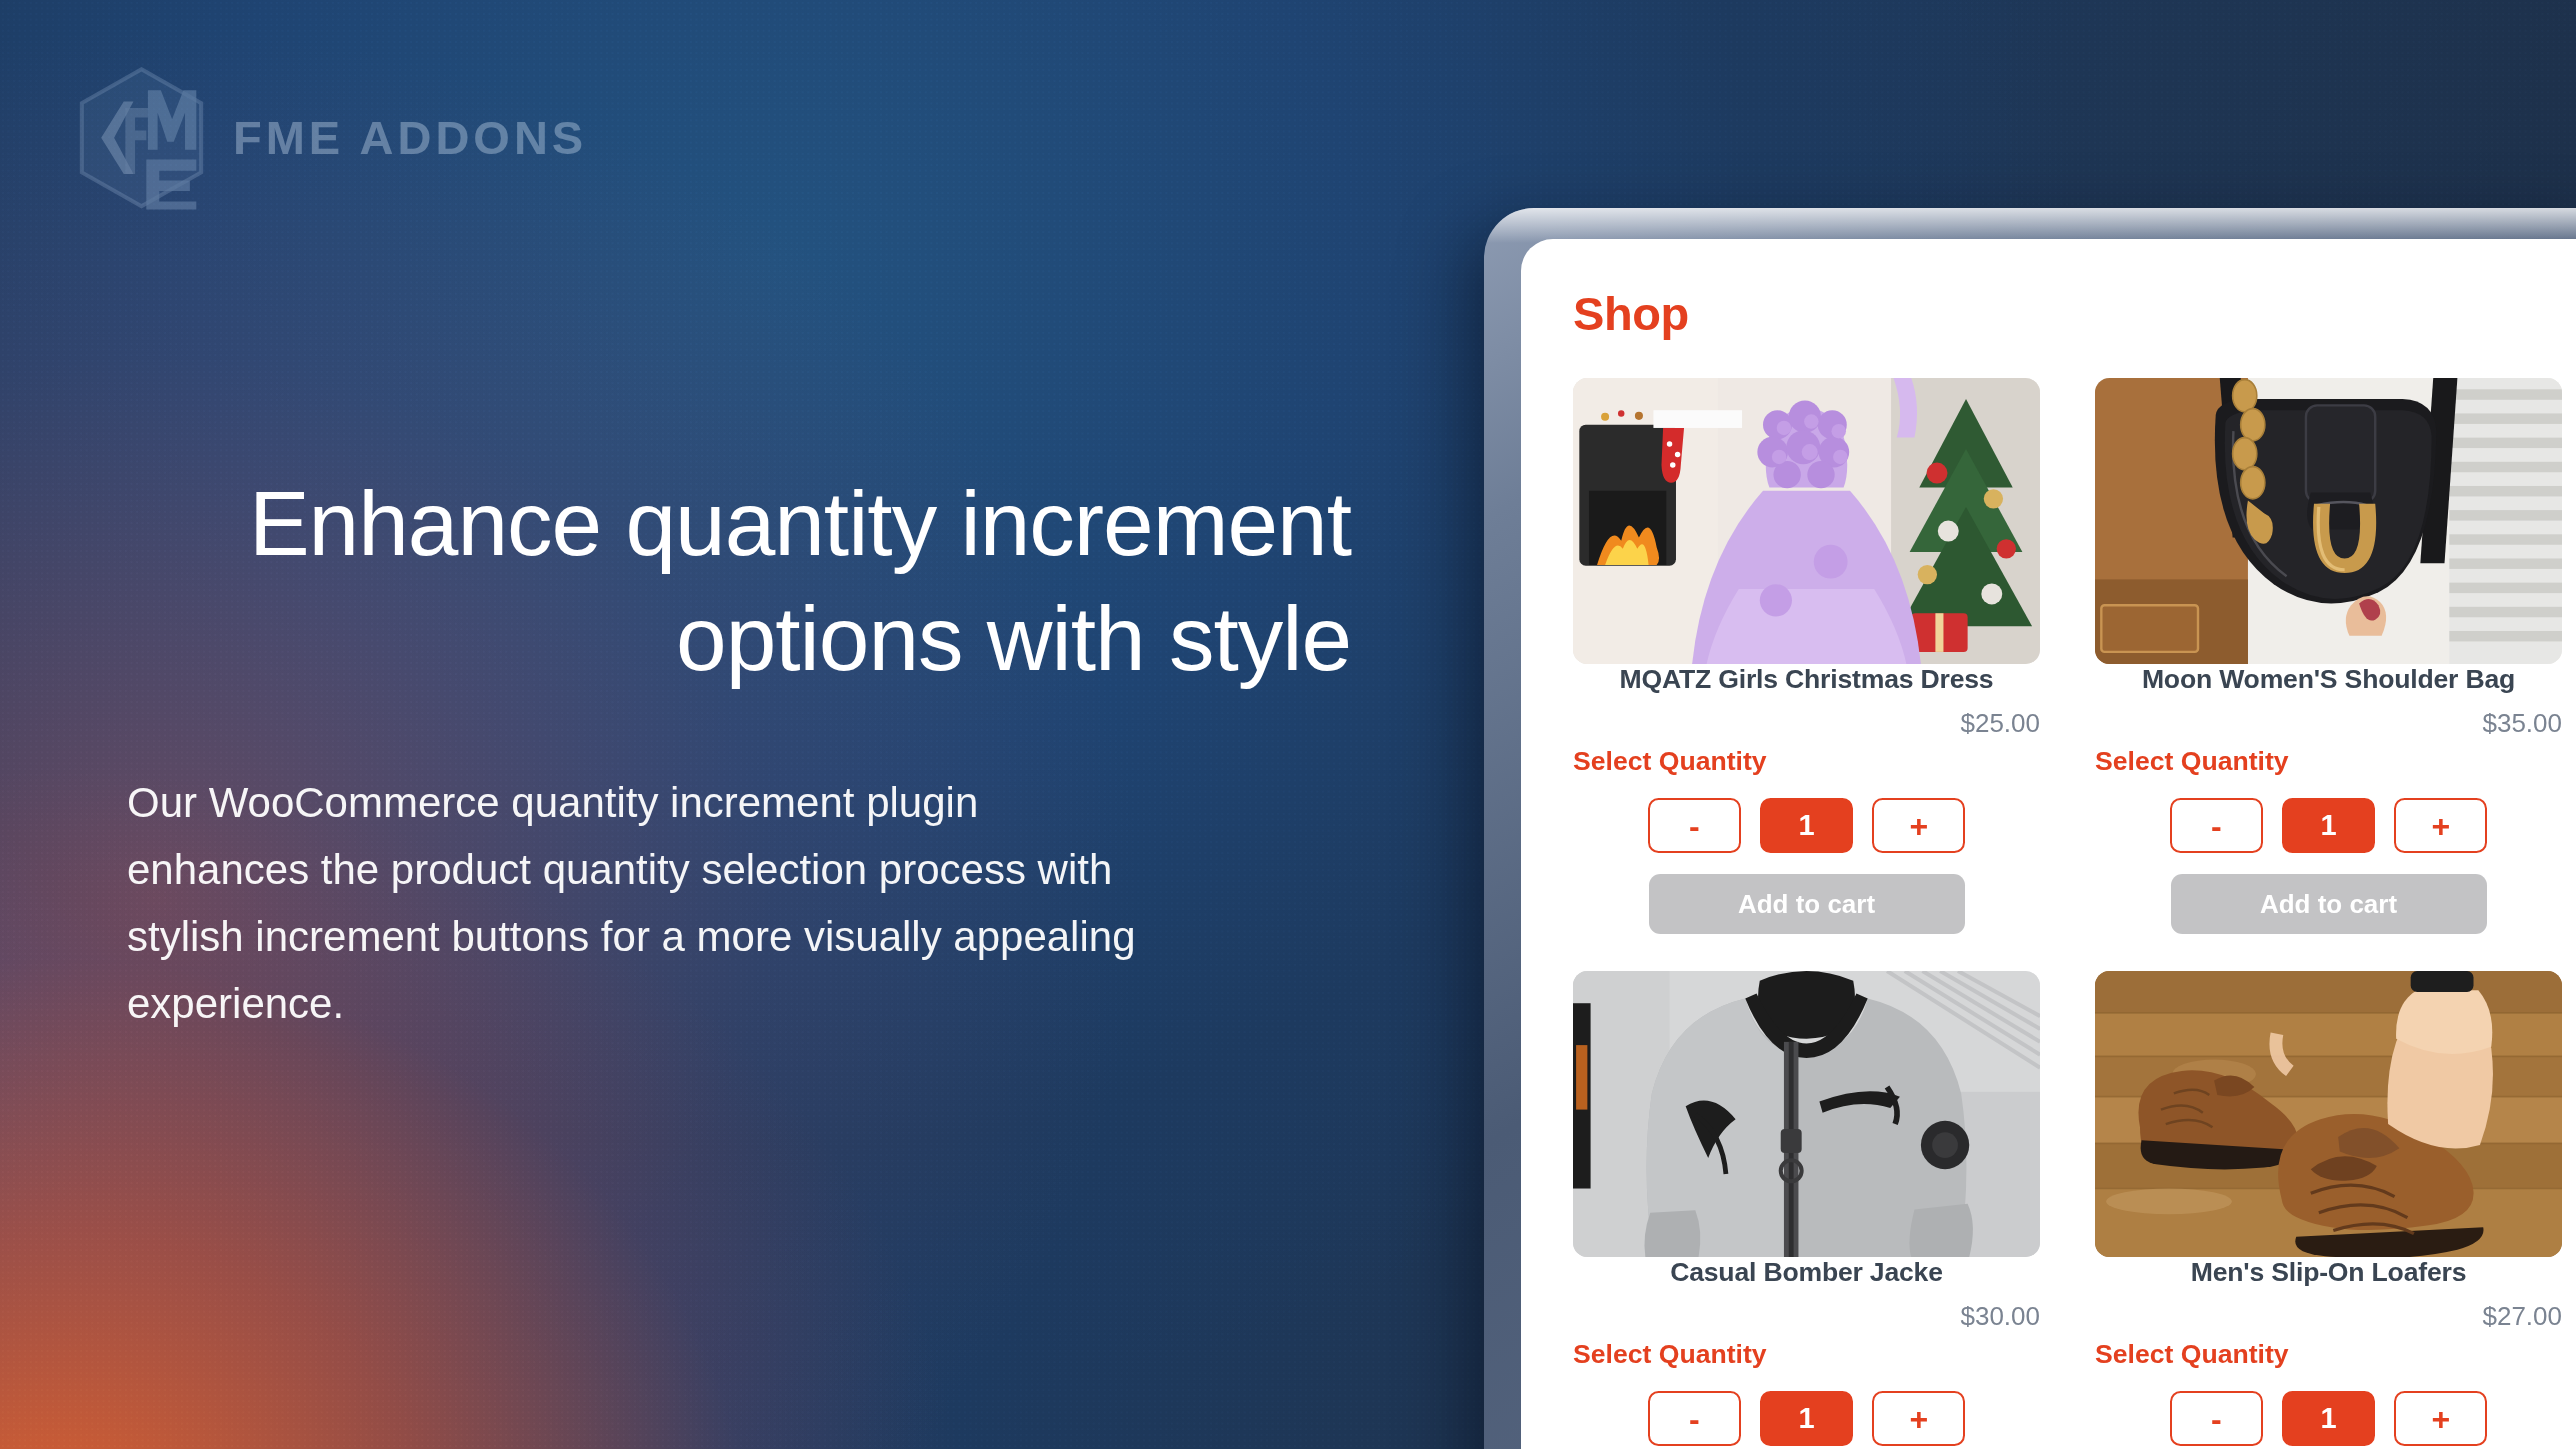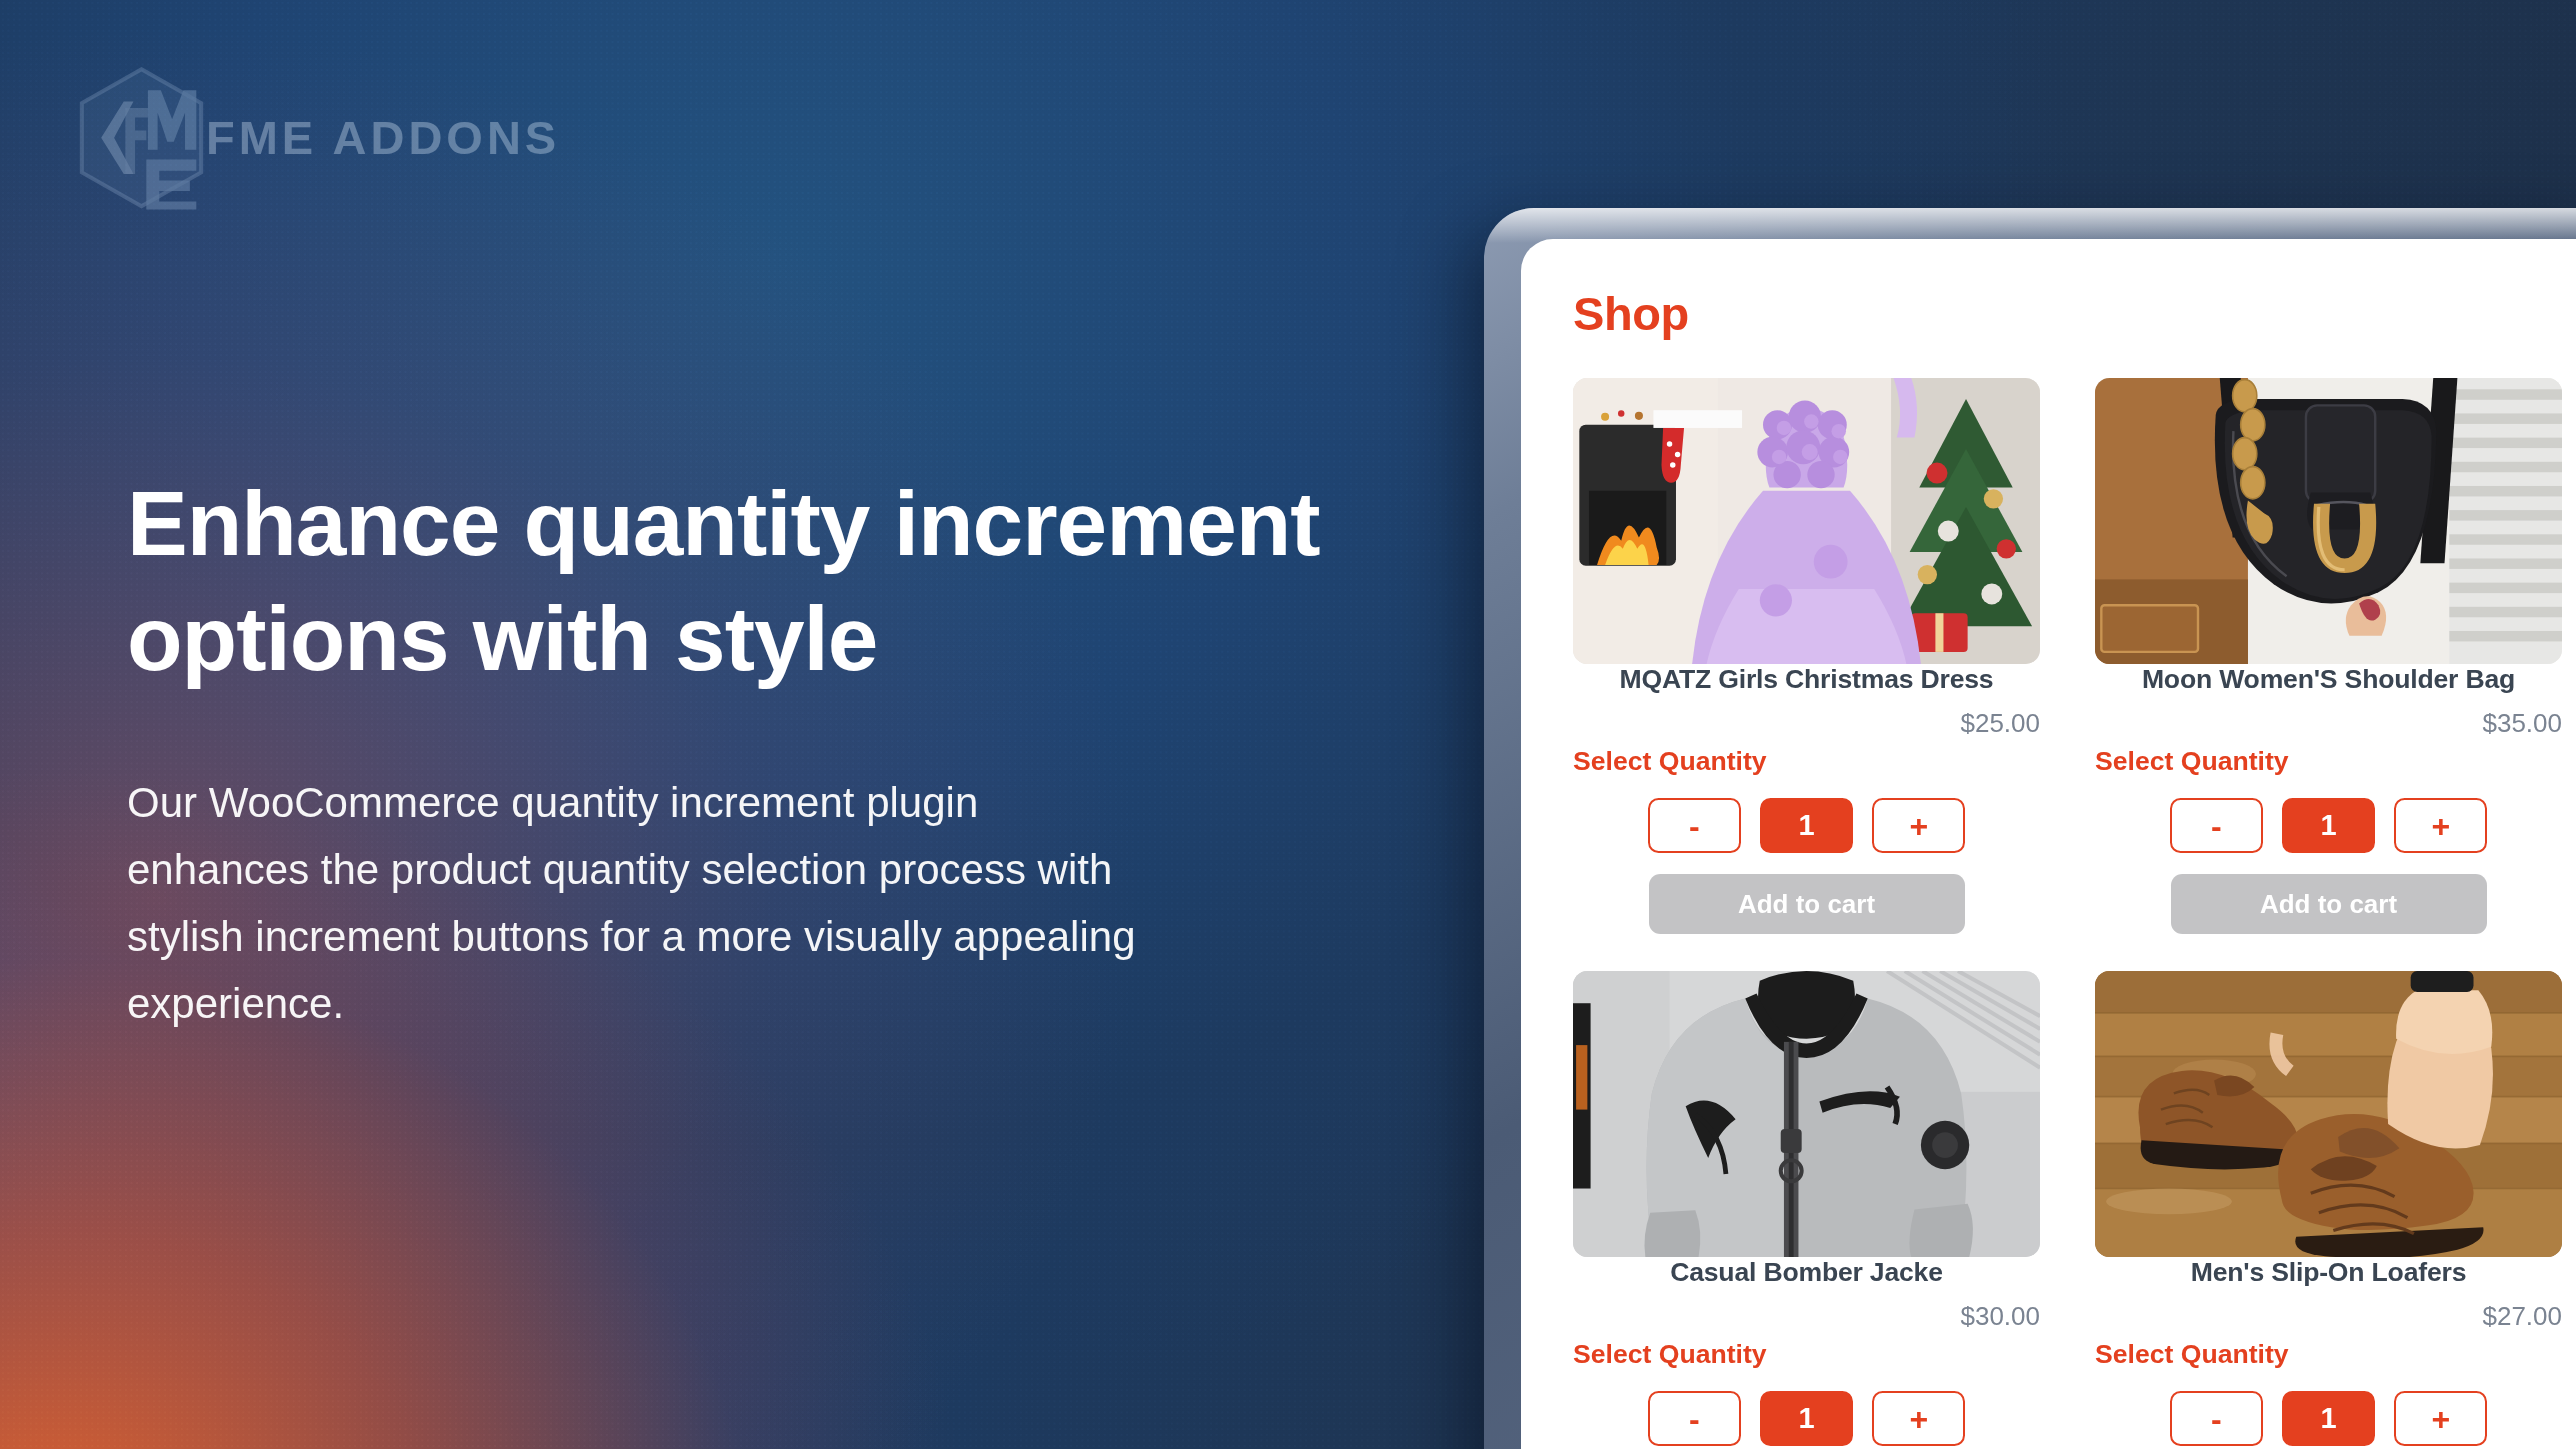--- a/index.html
+++ b/index.html
@@ -26,44 +26,45 @@
     background-image: radial-gradient(rgba(255,255,255,0.05) 0.8px, rgba(0,0,0,0) 1.1px);
     background-size: 5.6px 5.6px;
     pointer-events: none;
     mix-blend-mode: overlay;
   }
 
   
   .logo-row {
     position: absolute;
     left: 77px; top: 66px;
-    display: flex; align-items: center; 
+    display: flex; align-items: center; gap: 27px;
     z-index: 4;
   }
   .logo-mark { width: 129px; height: 143px; opacity: 0.36; }
   .logo-word {
     font-size: 47px; font-weight: 700; letter-spacing: 4px;
     color: rgba(214,229,247,0.36);
     white-space: nowrap;
   }
 
   
   .copy {
     position: absolute;
     left: 127px; top: 467px;
     width: 1256px;
     z-index: 4;
   }
   .headline {
     font-size: 91px;
     line-height: 1.26;
-    font-weight: 700;
+    font-weight: 400;
     color: #ffffff;
     letter-spacing: -1px;
     max-width: 1224px;
+    text-align: right;
   }
   .subcopy {
     margin-top: 74px;
     font-size: 42px;
     line-height: 1.59;
     color: rgba(255,255,255,0.95);
     font-weight: 400;
     max-width: 1038px;
   }
 

